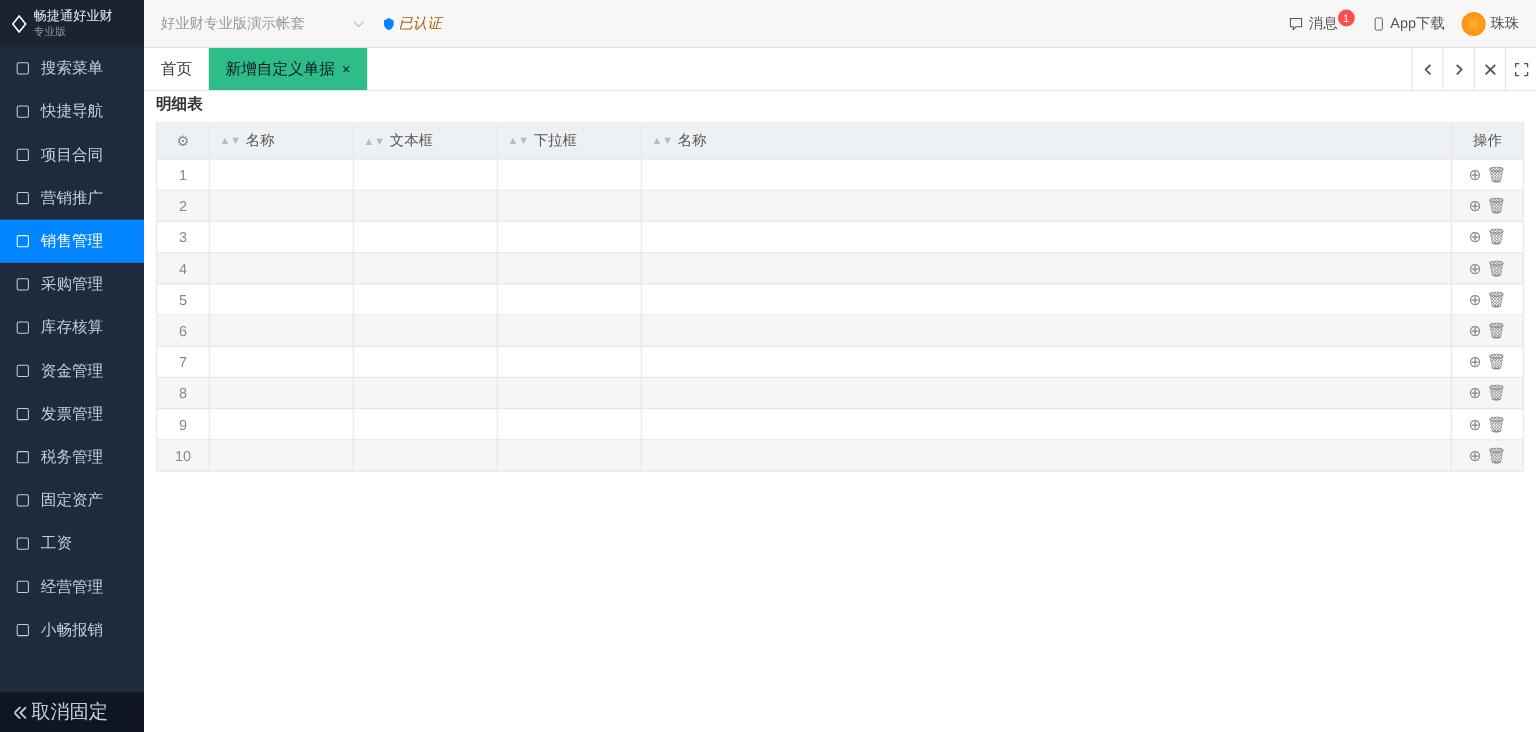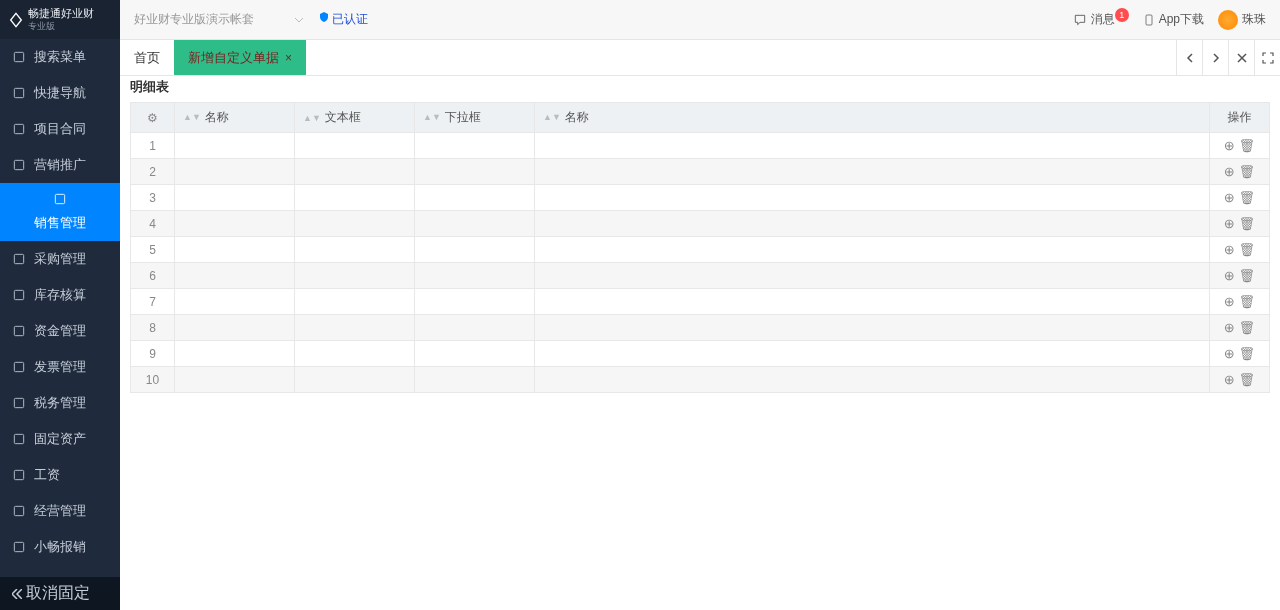--- a/index.html
+++ b/index.html
@@ -7,38 +7,38 @@
 .app { display: flex; height: 610px; width: 1280px; }
 
 
 .sidebar { width: 120px; background: #1f2a3c; color: #c5cdd8; display: flex; flex-direction: column; }
 .brand { background: #1a2332; padding: 6px 8px; display: flex; align-items: center; gap: 4px; }
 .brand-logo { width: 16px; height: 16px; }
 .brand-text { font-size: 11px; line-height: 1.1; color: #e8ecf1; }
 .brand-sub { font-size: 9px; color: #8a94a3; display: block; }
 .sidebar-scroll { flex: 1; overflow-y: auto; }
 .menu-item { padding: 9px 12px; display: flex; align-items: center; gap: 8px; cursor: pointer; font-size: 13px; }
-.menu-item.active { background: #0084ff; color: #fff; flex-direction: column; }
+.menu-item.active { background: #0084ff; color: #fff; }
 .menu-icon { width: 14px; height: 14px; display: inline-flex; align-items: center; justify-content: center; }
 .sidebar-footer { background: #0e1622; padding: 6px 12px; display: flex; align-items: center; gap: 4px; font-size: 16px; cursor: pointer; }
 
 
 .content { flex: 1; display: flex; flex-direction: column; background: #fff; }
 .topbar { height: 40px; background: #f7f7f7; border-bottom: 1px solid #e5e5e5; display: flex; align-items: center; padding: 0 14px; gap: 14px; }
 .account-selector { color: #999; font-size: 12px; display: flex; align-items: center; gap: 40px; }
-.auth-badge { color: #1d4ed8; display: flex; align-items: flex-start; gap: 2px; font-size: 12px; }
+.auth-badge { color: #a16207; display: flex; align-items: center; gap: 2px; font-size: 12px; font-style: italic; }
 .top-spacer { flex: 1; }
 .top-action { display: flex; align-items: center; gap: 4px; color: #555; cursor: pointer; }
 .badge-count { background: #ff4d4f; color: #fff; border-radius: 8px; font-size: 9px; min-width: 14px; height: 14px; display: inline-flex; align-items: center; justify-content: center; margin-left: -4px; margin-top: -10px; }
 .avatar { width: 20px; height: 20px; border-radius: 50%; background: radial-gradient(circle, #ffaa33, #ff8800); }
 
 
 .tabs-row { height: 36px; border-bottom: 1px solid #e5e5e5; display: flex; align-items: stretch; }
 .tab { padding: 0 14px; display: flex; align-items: center; gap: 6px; font-size: 13px; color: #333; cursor: pointer; }
-.tab.active { background: #2ebd88; color: #7f1d1d; }
+.tab.active { background: #2ebd88; color: #0f172a; }
 .tab-close { font-size: 12px; cursor: pointer; }
 .tabs-spacer { flex: 1; }
 .tab-nav { width: 26px; display: flex; align-items: center; justify-content: center; border-left: 1px solid #e5e5e5; cursor: pointer; color: #555; }
 
 
 .form-area { padding: 12px 20px 4px 130px; }
 .form-row { display: flex; align-items: center; gap: 24px; margin-bottom: 14px; }
 .field { display: flex; align-items: center; gap: 8px; }
 .field-label { color: #333; font-size: 12px; min-width: 50px; text-align: right; }
 .field-label.required::before { content: "* "; color: #ff4d4f; }

